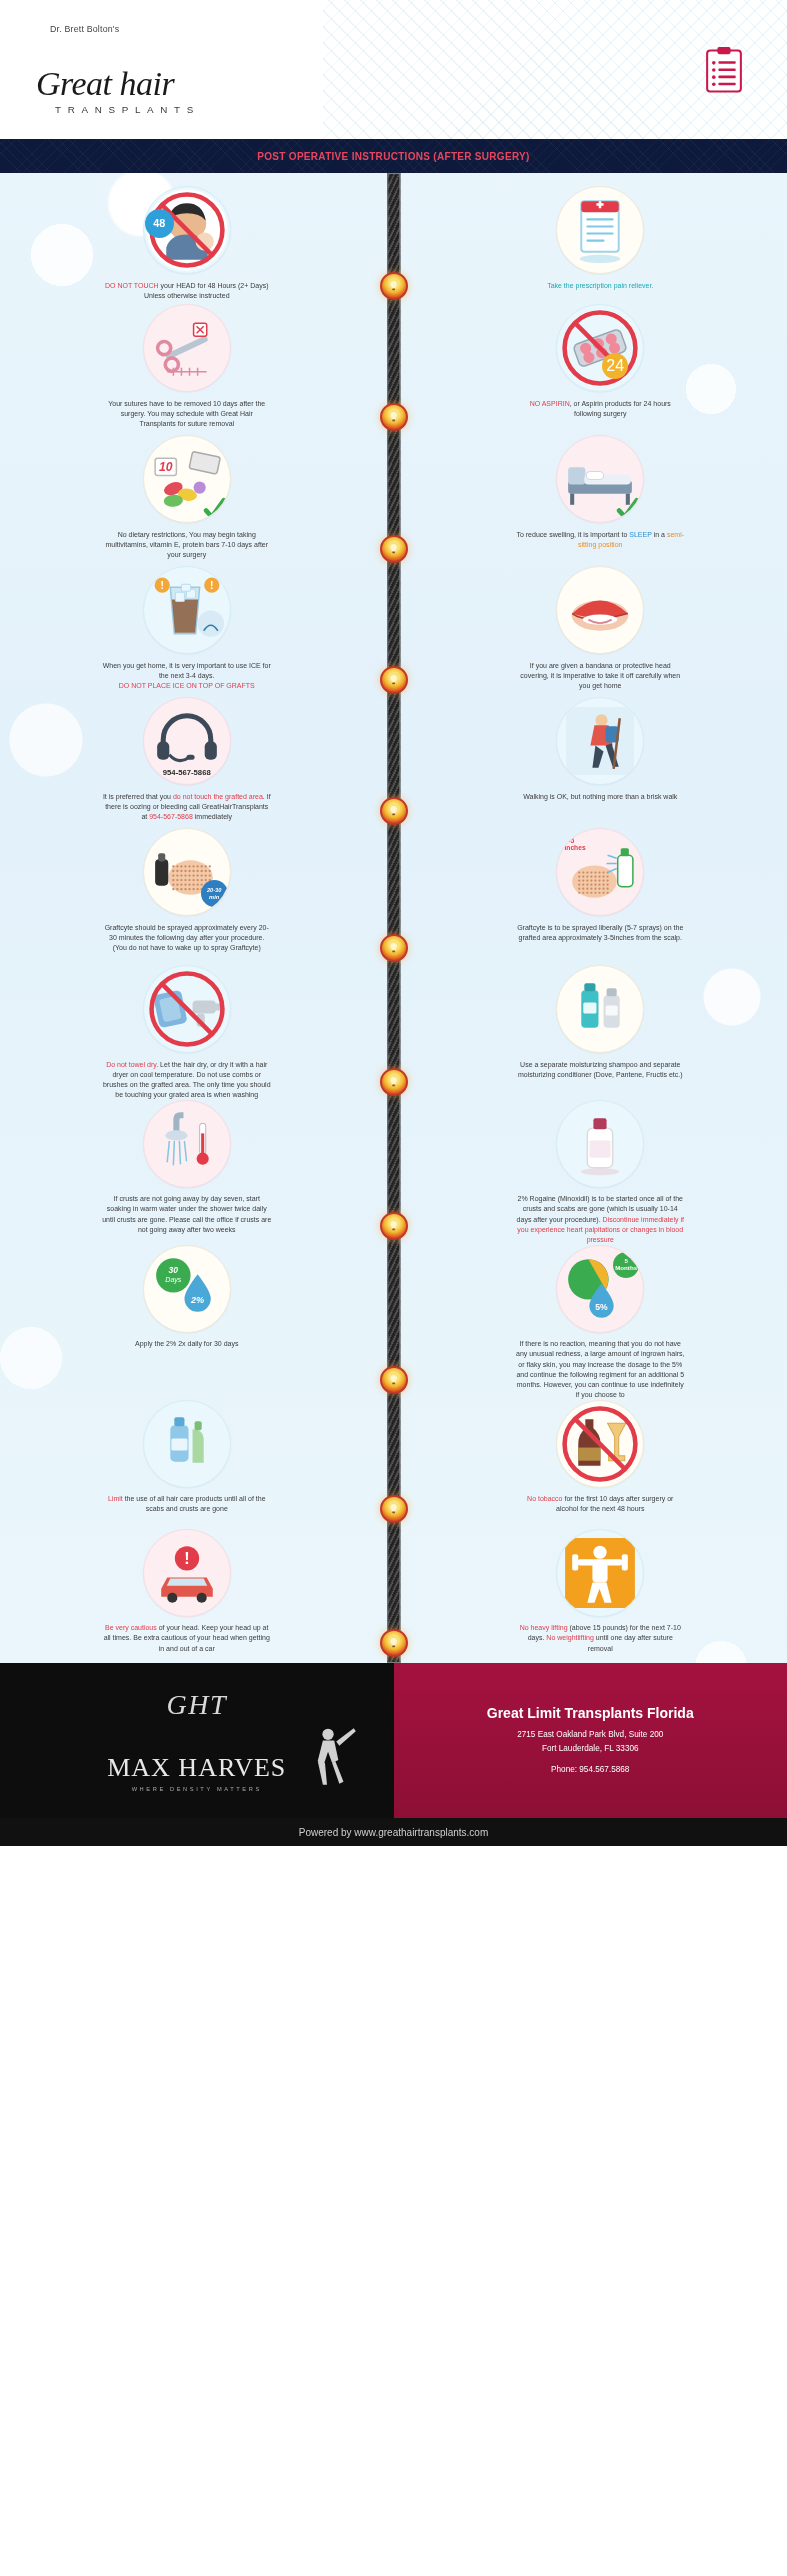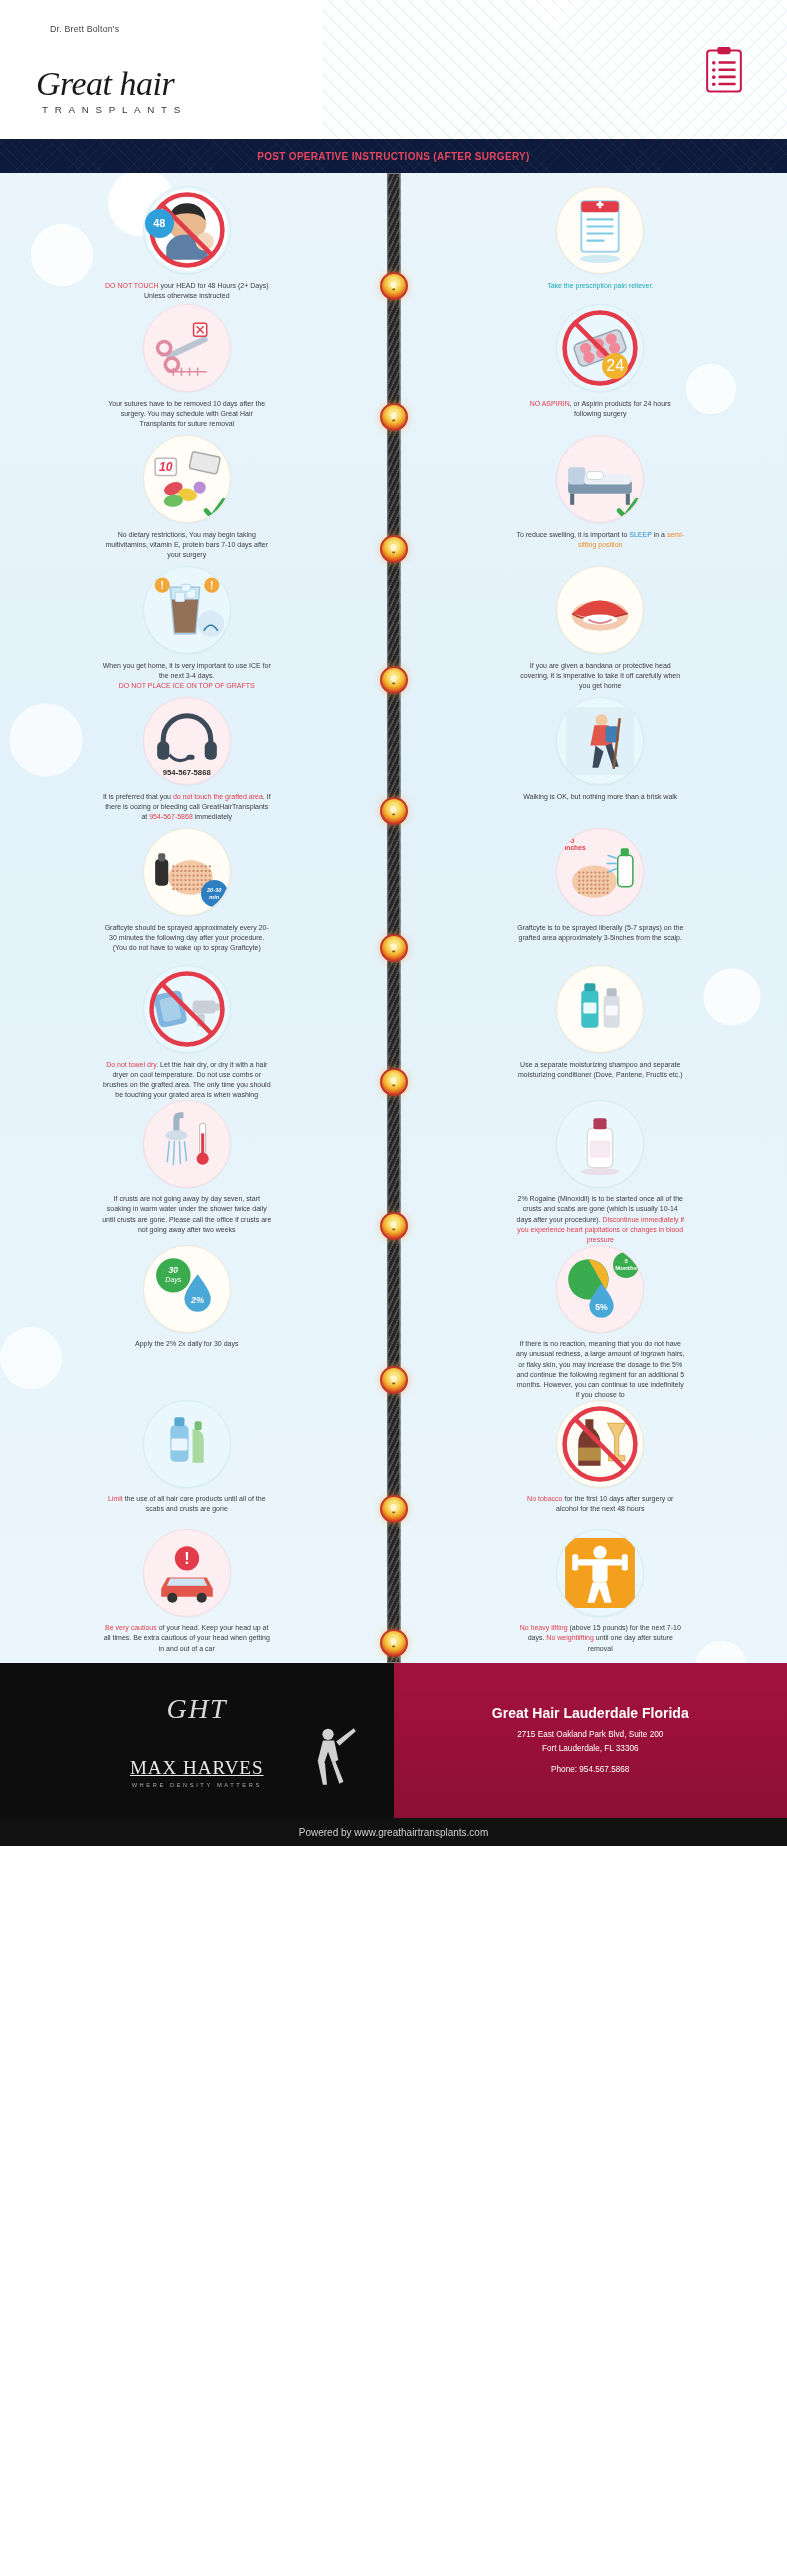--- a/index.html
+++ b/index.html
@@ -35,21 +35,21 @@
     font-family:"Liberation Serif", serif;
     font-size:34px;
     line-height:1.02;
     color:#1a1a1a;
     font-style:italic;
     font-weight:400;
     letter-spacing:-0.5px;
     margin-top:33px;
   }
   .brand .sub {
-    font-size:9.8px; letter-spacing:6.7px; color:#3a3a3a; margin-top:2.1px; margin-left:6px;
+    font-size:9.8px; letter-spacing:6.7px; color:#3a3a3a; margin-top:2.1px; margin-left:19px;
   }
   .header-icon {
     position:absolute; right:44px; top:50%; transform:translateY(-50%);
     width:38px; height:47px; z-index:4;
   }
 
   
   .titlebar {
     height:34px;
     background:#0e1a3c;
@@ -168,21 +168,21 @@
     display:flex; flex-direction:column; align-items:center; justify-content:center;
     color:#cfcfcf;
     overflow:hidden;
   }
   .footer-left .ght {
     font-family:"Liberation Serif", serif;
     font-size:28px; letter-spacing:1.5px; color:#d8d8d8; font-style:italic;
   }
   .footer-left .mh {
     font-family:"Liberation Serif", serif;
-    font-size:19px; letter-spacing:1px; color:#e8e8e8; margin-top:32px;text-decoration:underline;
+    font-size:26px; letter-spacing:1px; color:#e8e8e8; margin-top:32px;
   }
   .footer-left .mh-sub{
     font-size:5.7px; letter-spacing:2.6px; color:#a9a9a9; margin-top:3.1px;
   }
   .golfer { position:absolute; right:36px; bottom:20.6px; opacity:.95; }
   .footer-right {
     width:50%;
     background:linear-gradient(180deg,#a4123f 0%, #8d0f36 100%);
     color:#fff;
     display:flex; flex-direction:column; align-items:center; justify-content:center;
@@ -790,21 +790,21 @@
             <circle cx="62" cy="22" r="11"></circle>
             <path d="M52 34 L74 34 L82 72 L70 78 L62 56 L54 80 L42 74 Z"></path>
             <path d="M42 74 L52 120 L60 120 L56 78 Z"></path>
             <path d="M70 78 L84 118 L92 114 L76 74 Z"></path>
             <path d="M78 36 L112 10 L116 16 L84 44 Z"></path>
           </g>
         </svg>
       </div>
     </div>
     <div class="footer-right">
-      <h2>Great Hair Lauderdale Florida</h2>
+      <h2>Great Limit Transplants Florida</h2>
       <p>2715 East Oakland Park Blvd, Suite 200</p>
       <p>Fort Lauderdale, FL 33306</p>
       <p class="phone">Phone: 954.567.5868</p>
     </div>
   </div>
 
   <div class="credits">
     <span>Powered by www.greathairtransplants.com</span>
   </div>
 </div>

